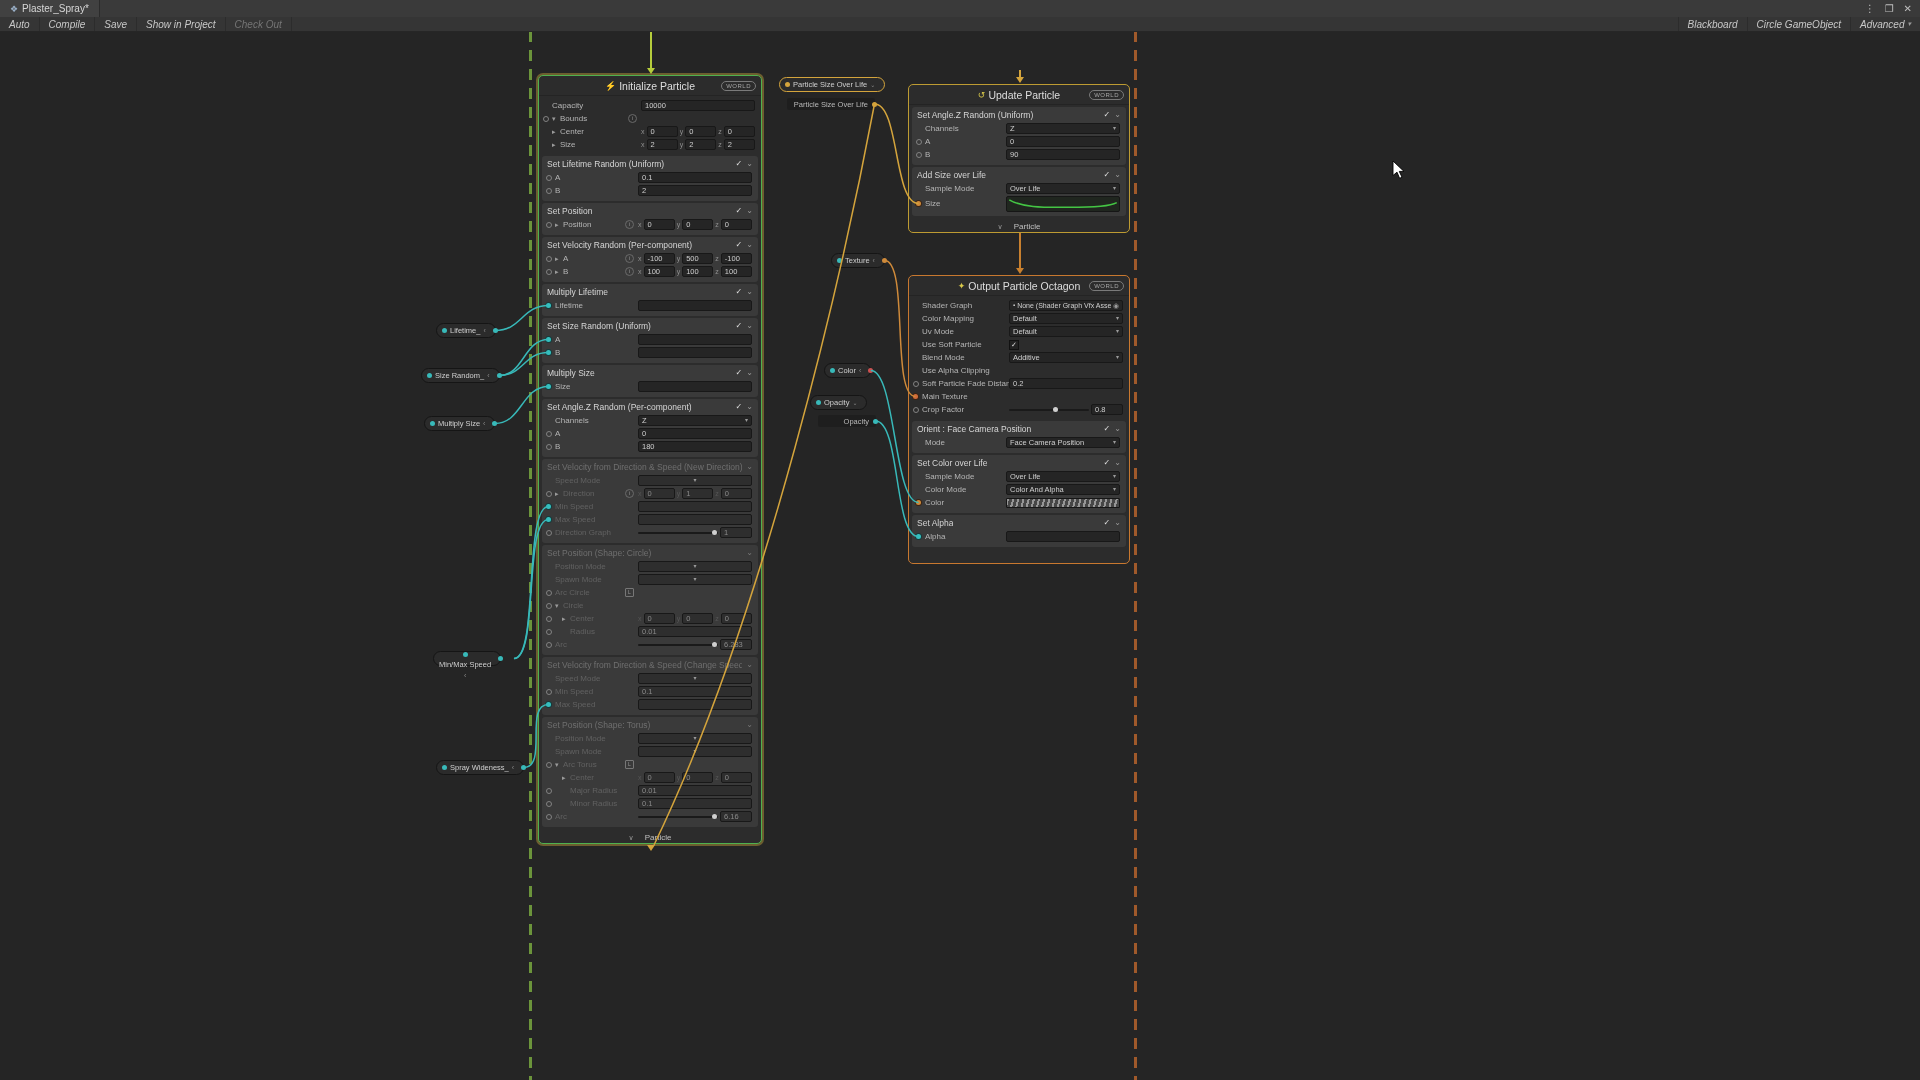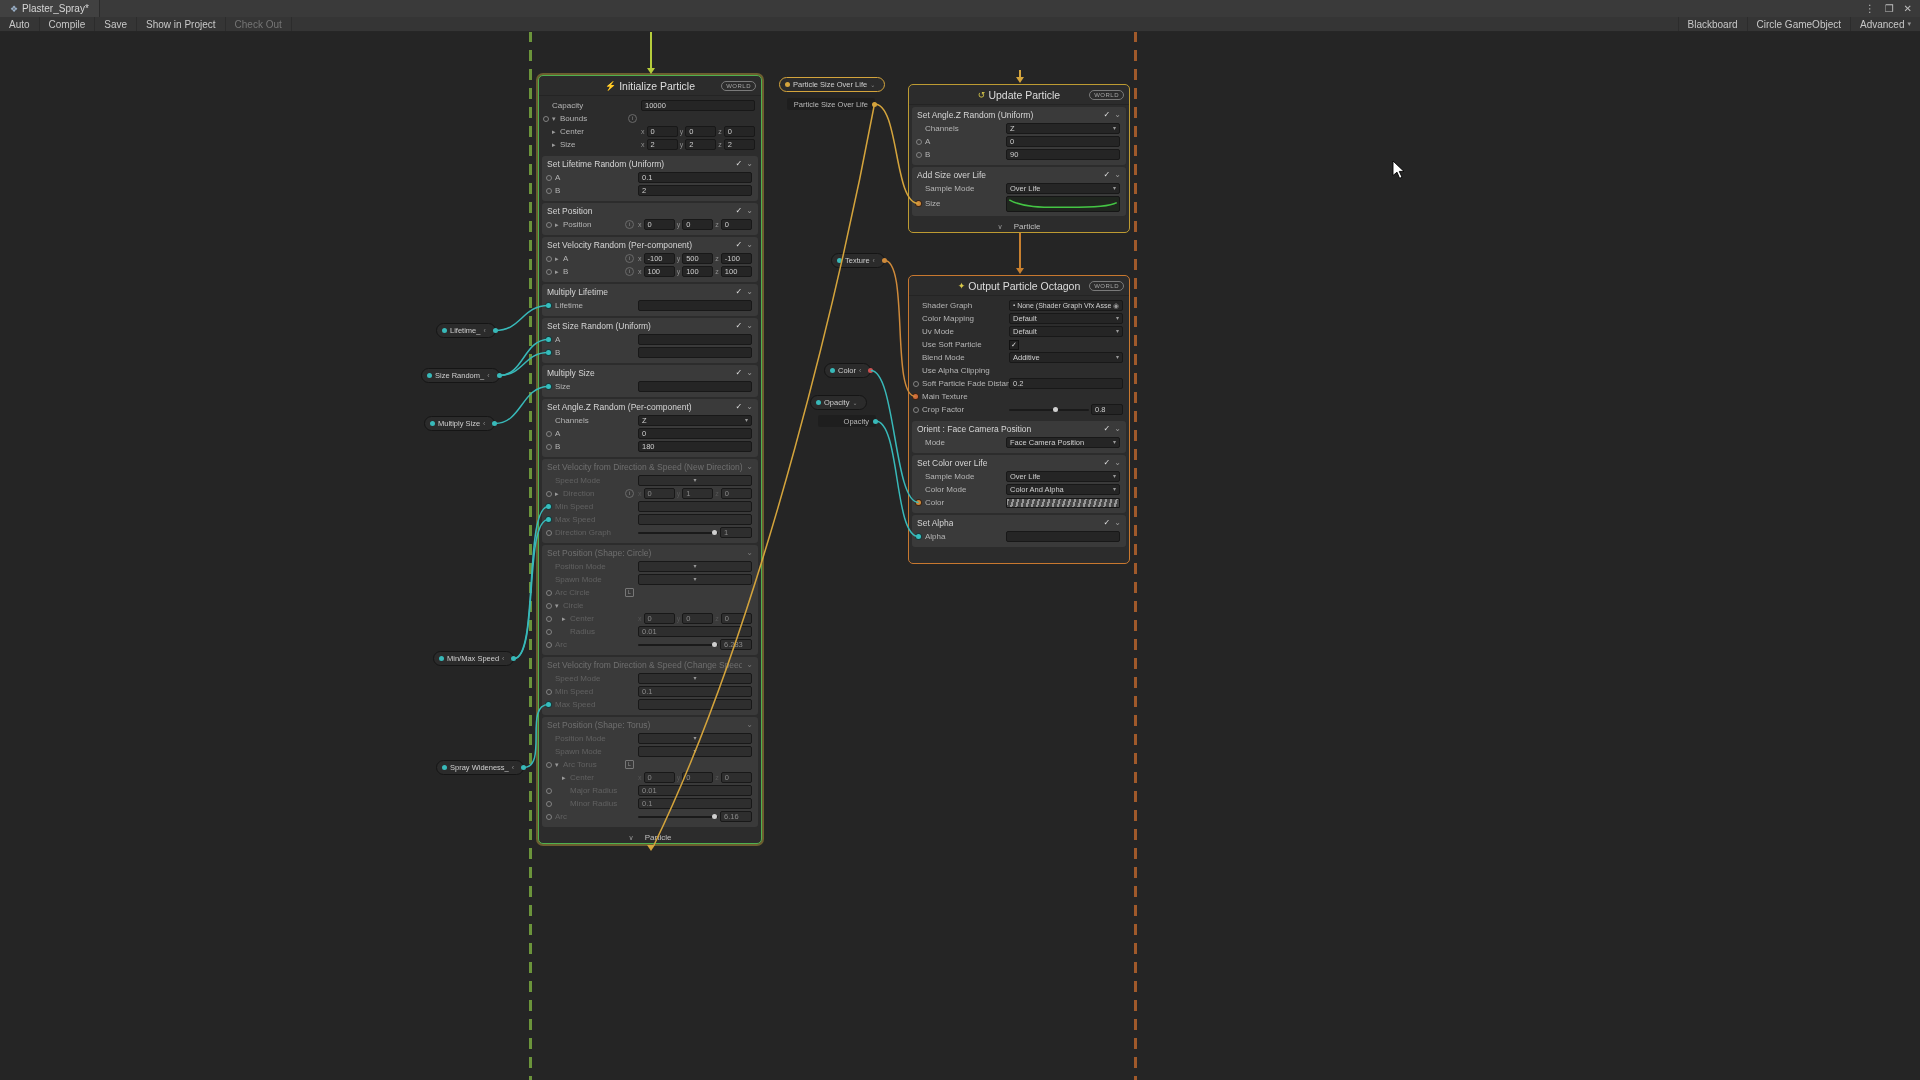--- a/index.html
+++ b/index.html
@@ -7,21 +7,21 @@
   
   .titlebar{position:absolute;left:0;top:0;width:1920px;height:17px;background:#3a3a3a;
     border-bottom:1px solid #282828;display:flex;align-items:center;z-index:10;}
   .tab{display:flex;align-items:center;gap:4px;padding:0 10px;height:100%;background:#414141;
     border-right:1px solid #2b2b2b;font-size:10px;color:#d6d6d6;}
   .tabicon{font-size:9px;color:#9ab0c8;}
   .winbtns{margin-left:auto;display:flex;align-items:center;gap:10px;padding-right:8px;color:#bdbdbd;font-size:10px;}
   .winbtns span{cursor:default;}
   
   .toolbar{position:absolute;left:0;top:17px;width:1920px;height:14px;background:#353535;
-    border-bottom:1px solid #262626;display:flex;align-items:center;z-index:10;font-size:10px;color:#c8c8c8;}
+    border-bottom:1px solid #262626;display:flex;align-items:center;z-index:10;font-size:10px;color:#c8c8c8;font-style:italic;}
   .tb-left,.tb-right{display:flex;align-items:center;height:100%;}
   .tb-right{margin-left:auto;}
   .tbtn{padding:0 9px;height:100%;display:flex;align-items:center;gap:3px;border-right:1px solid #2c2c2c;white-space:nowrap;}
   .tb-right .tbtn{border-right:none;border-left:1px solid #2c2c2c;}
   .tbtn.disabled{color:#757575;}
   .tbcaret{font-size:7px;color:#999;}
   
   #canvas{position:absolute;left:0;top:31px;width:1920px;height:1049px;background:#252525;}
   .dashline{position:absolute;width:3px;z-index:1;opacity:.95;}
   
@@ -972,21 +972,21 @@
       <span class="plabel">Size Random_</span>
       <span class="pchev">‹</span>
       <span class="pout" style="background: rgb(56, 185, 185);"></span>
     </div>
     <div class="pill" style="left: 424px; top: 385px;">
       <span class="pdot" style="background: rgb(56, 185, 185);"></span>
       <span class="plabel">Multiply Size</span>
       <span class="pchev">‹</span>
       <span class="pout" style="background: rgb(56, 185, 185);"></span>
     </div>
-    <div class="pill" style="left: 433px; top: 620px;">
+    <div class="pill" style="left: 433px; top: 620px; flex-direction: column;">
       <span class="pdot" style="background: rgb(56, 185, 185);"></span>
       <span class="plabel">Min/Max Speed</span>
       <span class="pchev">‹</span>
       <span class="pout" style="background: rgb(56, 185, 185);"></span>
     </div>
     <div class="pill" style="left: 436px; top: 729px;">
       <span class="pdot" style="background: rgb(56, 185, 185);"></span>
       <span class="plabel">Spray Wideness_</span>
       <span class="pchev">‹</span>
       <span class="pout" style="background: rgb(56, 185, 185);"></span>

